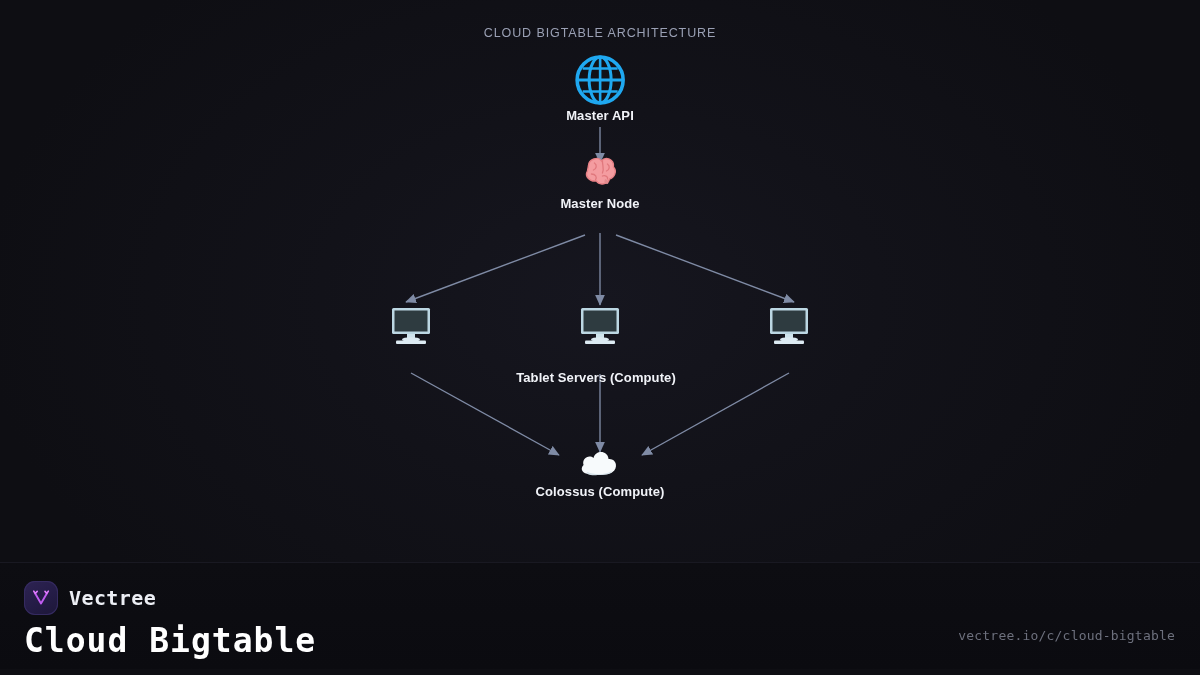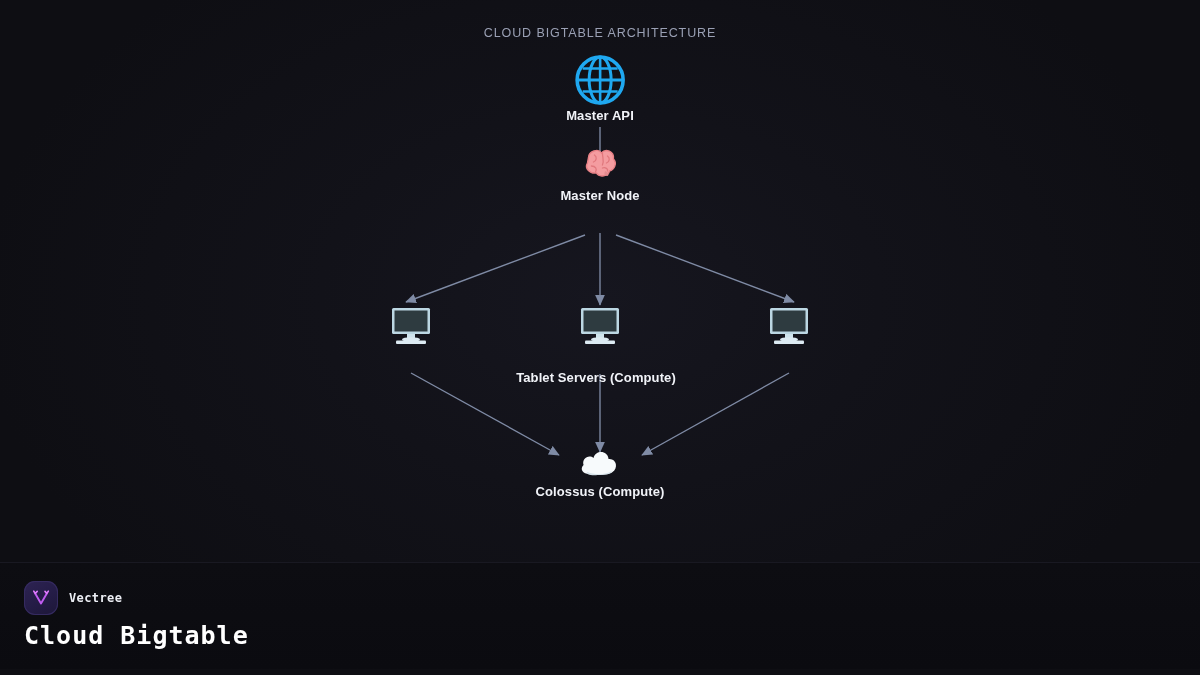--- a/index.html
+++ b/index.html
@@ -32,21 +32,21 @@
     color:#f1f3f8;
     font-size:13px;
     font-weight:bold;
     white-space:nowrap;
     letter-spacing:.1px;
   }
 
   
   #node-client    { left:600px; top:54px; }
   #node-schema    { left:826px; top:74px; }
-  #node-master    { left:600px; top:142px; }
+  #node-master    { left:600px; top:150px; }
   #node-ts-left   { left:411px; top:300px; }
   #node-ts-center { left:600px; top:300px; }
   #node-ts-right  { left:789px; top:300px; }
   #node-tablets-label {
     left:596px; top:358px;margin-top:10px;
   }
   #node-colossus  { left:600px; top:442px; }
 
   #node-client .glyph    { font-size:52px; }
   #node-schema .glyph    { font-size:44px; }
@@ -80,29 +80,29 @@
   }
   #brand-logo {
     width:34px; height:34px; border-radius:11px;
     background:linear-gradient(150deg,#2d2352 0%, #241c46 55%, #1d1738 100%);
     display:flex; align-items:center; justify-content:center;
     box-shadow:0 0 0 1px #352b60 inset;
   }
   #brand-name {
     color:#eceef4;
     font-family:"DejaVu Sans Mono", monospace;
-    font-size:12px;
+    font-size:20px;
     font-weight:bold;
     letter-spacing:.4px;
   }
   #footer-title {
     position:absolute; left:24px; top:58px;
     color:#ffffff;
     font-family:"DejaVu Sans Mono", monospace;
-    font-size:25px;
+    font-size:33px;
     font-weight:bold;
     letter-spacing:1px;
     white-space:nowrap;
   }
   #footer-url {
     position:absolute; right:25px; bottom:26px;
     color:#6d707d;
     font-family:"DejaVu Sans Mono", monospace;
     font-size:13px;
     letter-spacing:.2px;
@@ -230,15 +230,16 @@
       <div id="brand-logo">
         <svg width="20" height="20" viewBox="0 0 20 20" xmlns="http://www.w3.org/2000/svg">
           <path d="M4.2 5.4 L10 15.4 L15.8 5.4" fill="none" stroke="#c05cf0" stroke-width="1.9" stroke-linecap="round" stroke-linejoin="round"></path>
           <path d="M4.2 5.4 L2.8 3.2 M4.2 5.4 L6.2 3.4" fill="none" stroke="#e07bff" stroke-width="1.6" stroke-linecap="round"></path>
           <path d="M15.8 5.4 L14.0 3.4 M15.8 5.4 L17.3 3.2" fill="none" stroke="#e07bff" stroke-width="1.6" stroke-linecap="round"></path>
         </svg>
       </div>
       <div id="brand-name">Vectree</div>
     </div>
     <div id="footer-title">Cloud Bigtable</div>
+    <div id="footer-url">vectree.io/c/cloud-bigtable</div>
   </div>
 
 </div>
 
 </body></html>

